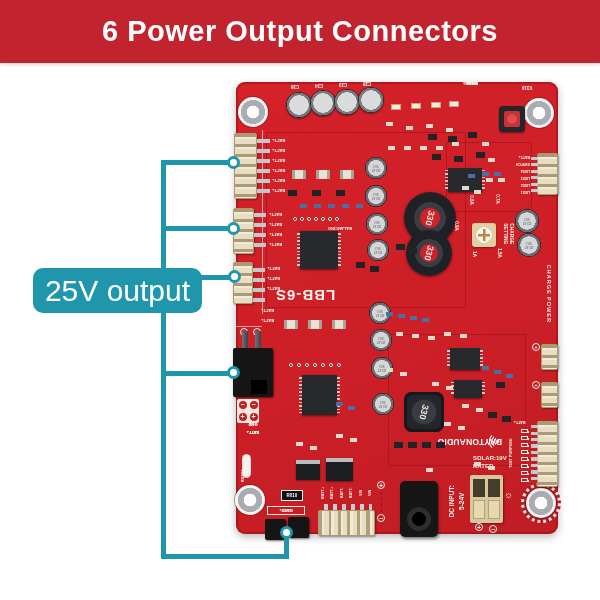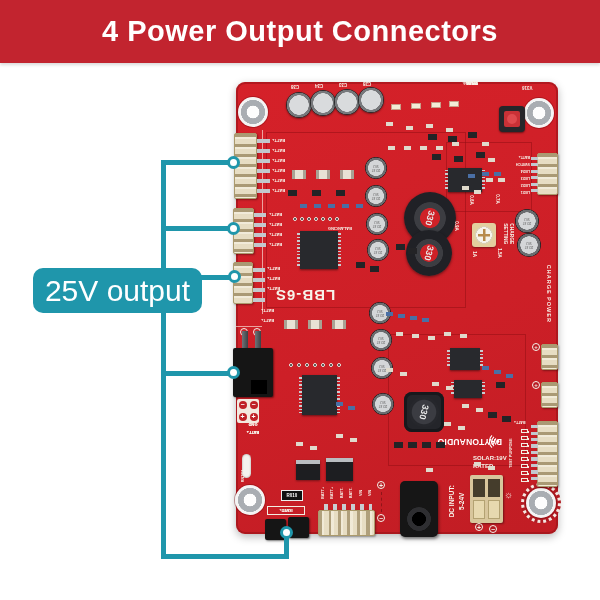--- a/index.html
+++ b/index.html
@@ -93,21 +93,21 @@
   .co-dot{position:absolute;width:7px;height:7px;border:3px solid #1f96ab;background:#fff;border-radius:50%;}
   .co-label{position:absolute;left:33px;top:268px;width:169px;height:45px;background:#1f96ab;border-radius:10px;
             display:flex;align-items:center;justify-content:center;color:#fff;font-size:30px;font-weight:400;}
 </style>
 </head>
 <body>
 
 <div class="stage">
 
   <header class="banner">
-    <h1>4 Power Output Connectors</h1>
+    <h1>6 Power Output Connectors</h1>
   </header>
 
   <div class="pcb">
 
     <div class="trace" style="left:30px;top:50px;width:200px;height:176px;"></div>
     <div class="trace" style="left:152px;top:252px;width:138px;height:132px;"></div>
     <div class="trace" style="left:210px;top:60px;width:86px;height:70px;"></div>
     <div class="silkline" style="left:26px;top:48px;width:1px;height:184px;opacity:.7;"></div>
     <div class="silkline" style="left:0px;top:244px;width:26px;height:1px;opacity:.7;"></div>
 

